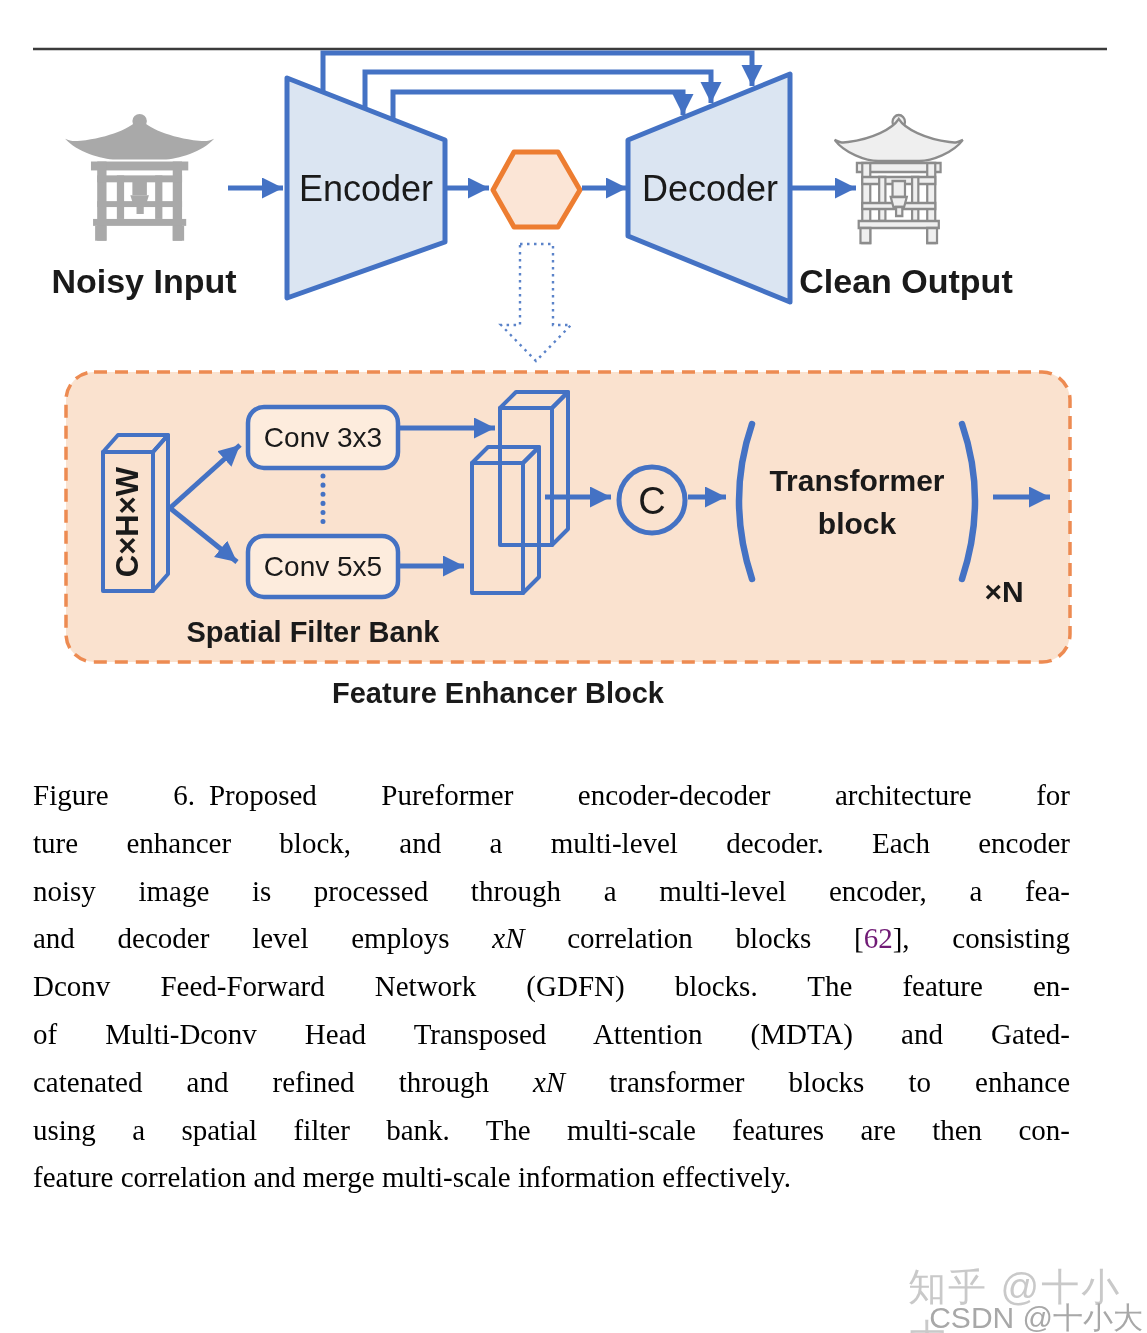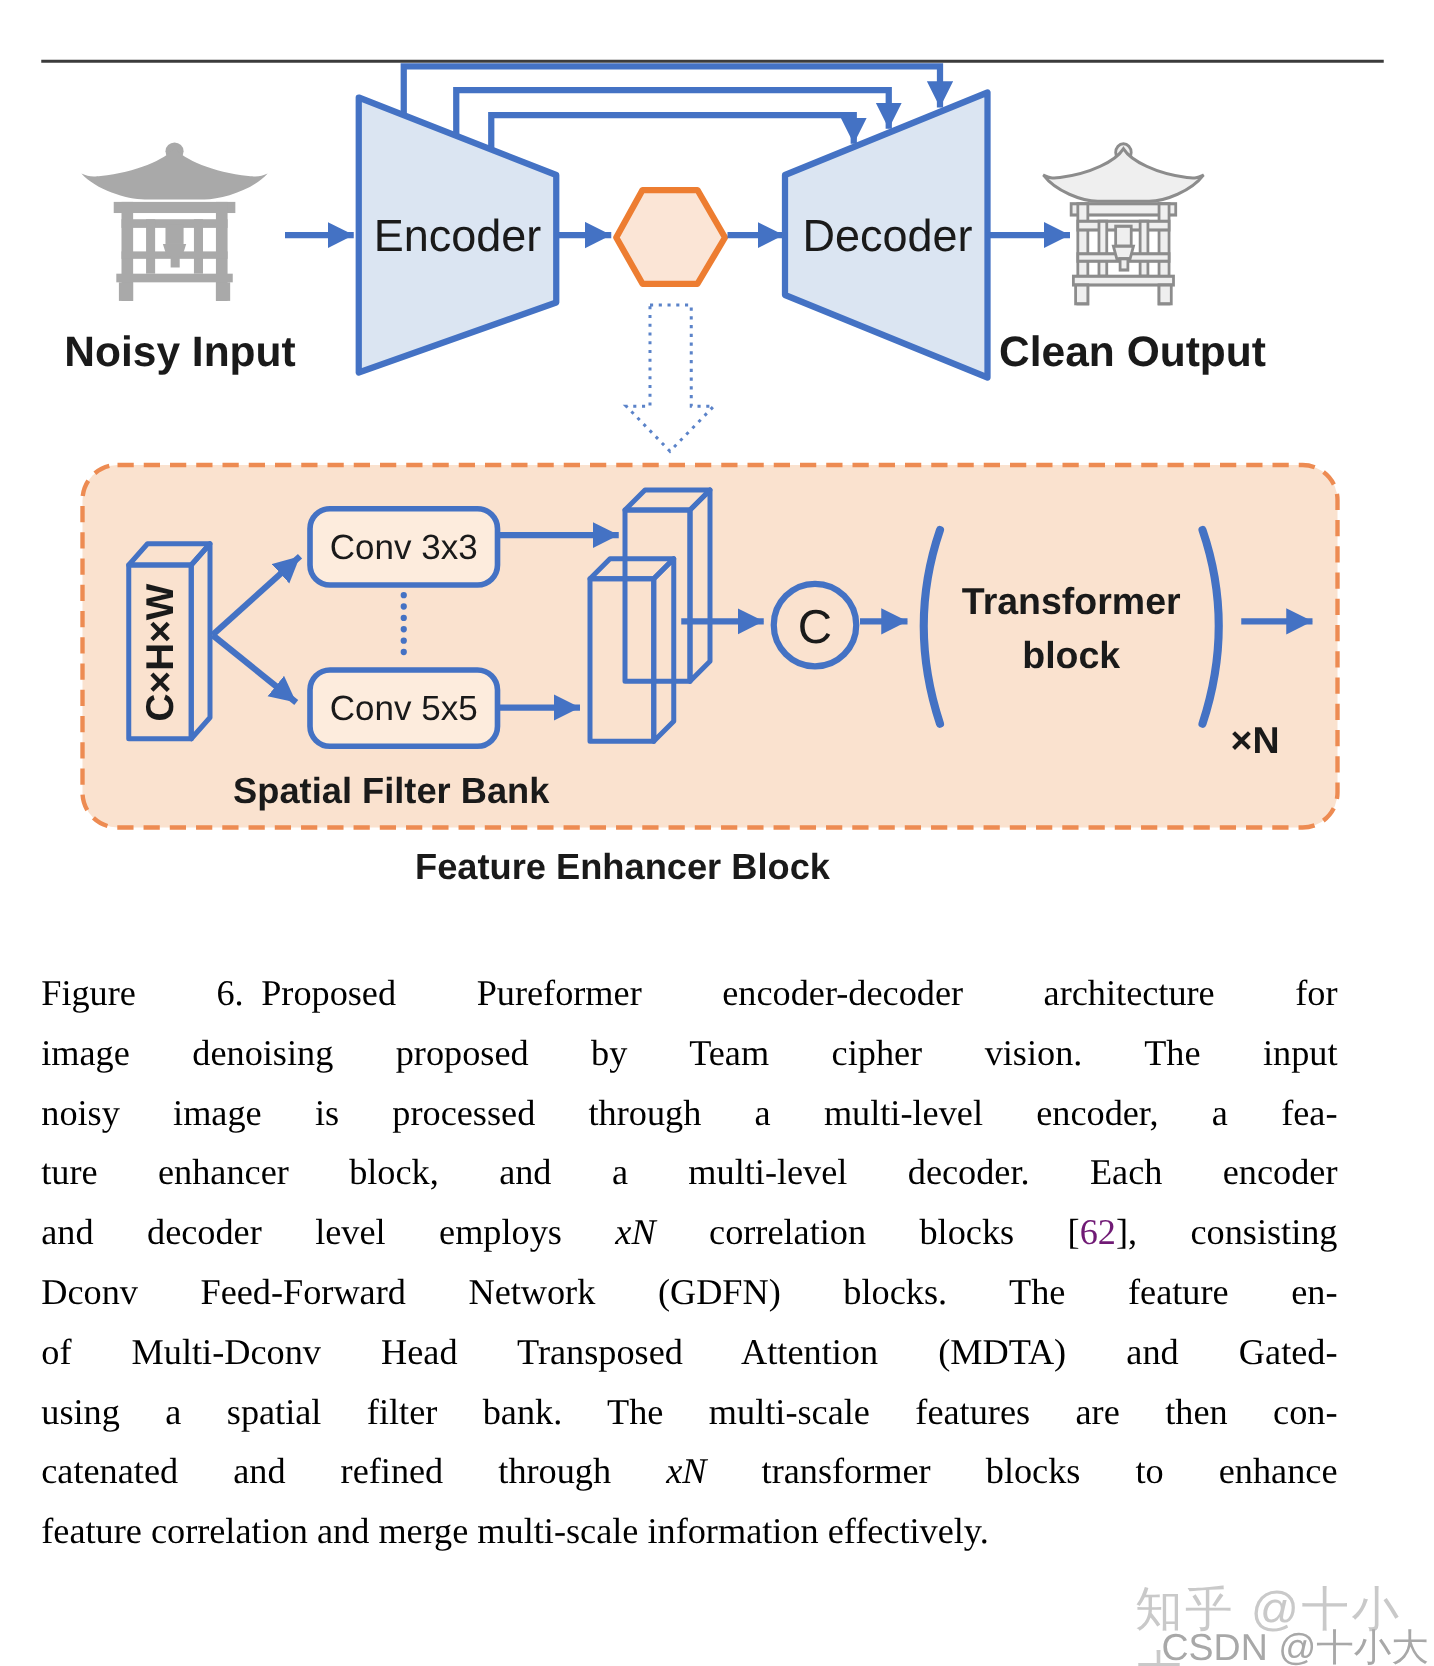--- a/index.html
+++ b/index.html
@@ -161,24 +161,23 @@
 
     <text class="bank-label" x="313" y="642" text-anchor="middle">Spatial Filter Bank</text>
     <text class="feb-label" x="498" y="703" text-anchor="middle">Feature Enhancer Block</text>
   </svg>
 
   <div class="wm-zhihu">知乎 @十小大</div>
   <div class="wm-csdn">CSDN @十小大</div>
 
   <div id="caption">
     <div class="cap-line"><span class="fig-label">Figure 6.</span><span>Proposed Pureformer encoder-decoder architecture for</span></div>
-    <div class="cap-line">image denoising proposed by Team cipher vision.  The input</div>
+    <div class="cap-line">ture enhancer block, and a multi-level decoder.  Each encoder</div>
     <div class="cap-line">noisy image is processed through a multi-level encoder, a fea-</div>
-    <div class="cap-line">ture enhancer block, and a multi-level decoder.  Each encoder</div>
     <div class="cap-line"><span>and decoder level employs </span><span class="it">xN</span><span> correlation blocks [</span><span class="cite">62</span><span>], consisting</span></div>
     <div class="cap-line">Dconv Feed-Forward Network (GDFN) blocks.  The feature en-</div>
     <div class="cap-line">of Multi-Dconv Head Transposed Attention (MDTA) and Gated-</div>
+    <div class="cap-line"><span>catenated and refined through </span><span class="it">xN</span><span> transformer blocks to enhance</span></div>
     <div class="cap-line">using a spatial filter bank.  The multi-scale features are then con-</div>
-    <div class="cap-line"><span>catenated and refined through </span><span class="it">xN</span><span> transformer blocks to enhance</span></div>
     <div class="cap-line last">feature correlation and merge multi-scale information effectively.</div>
   </div>
 
 </div>
 
 </body></html>

